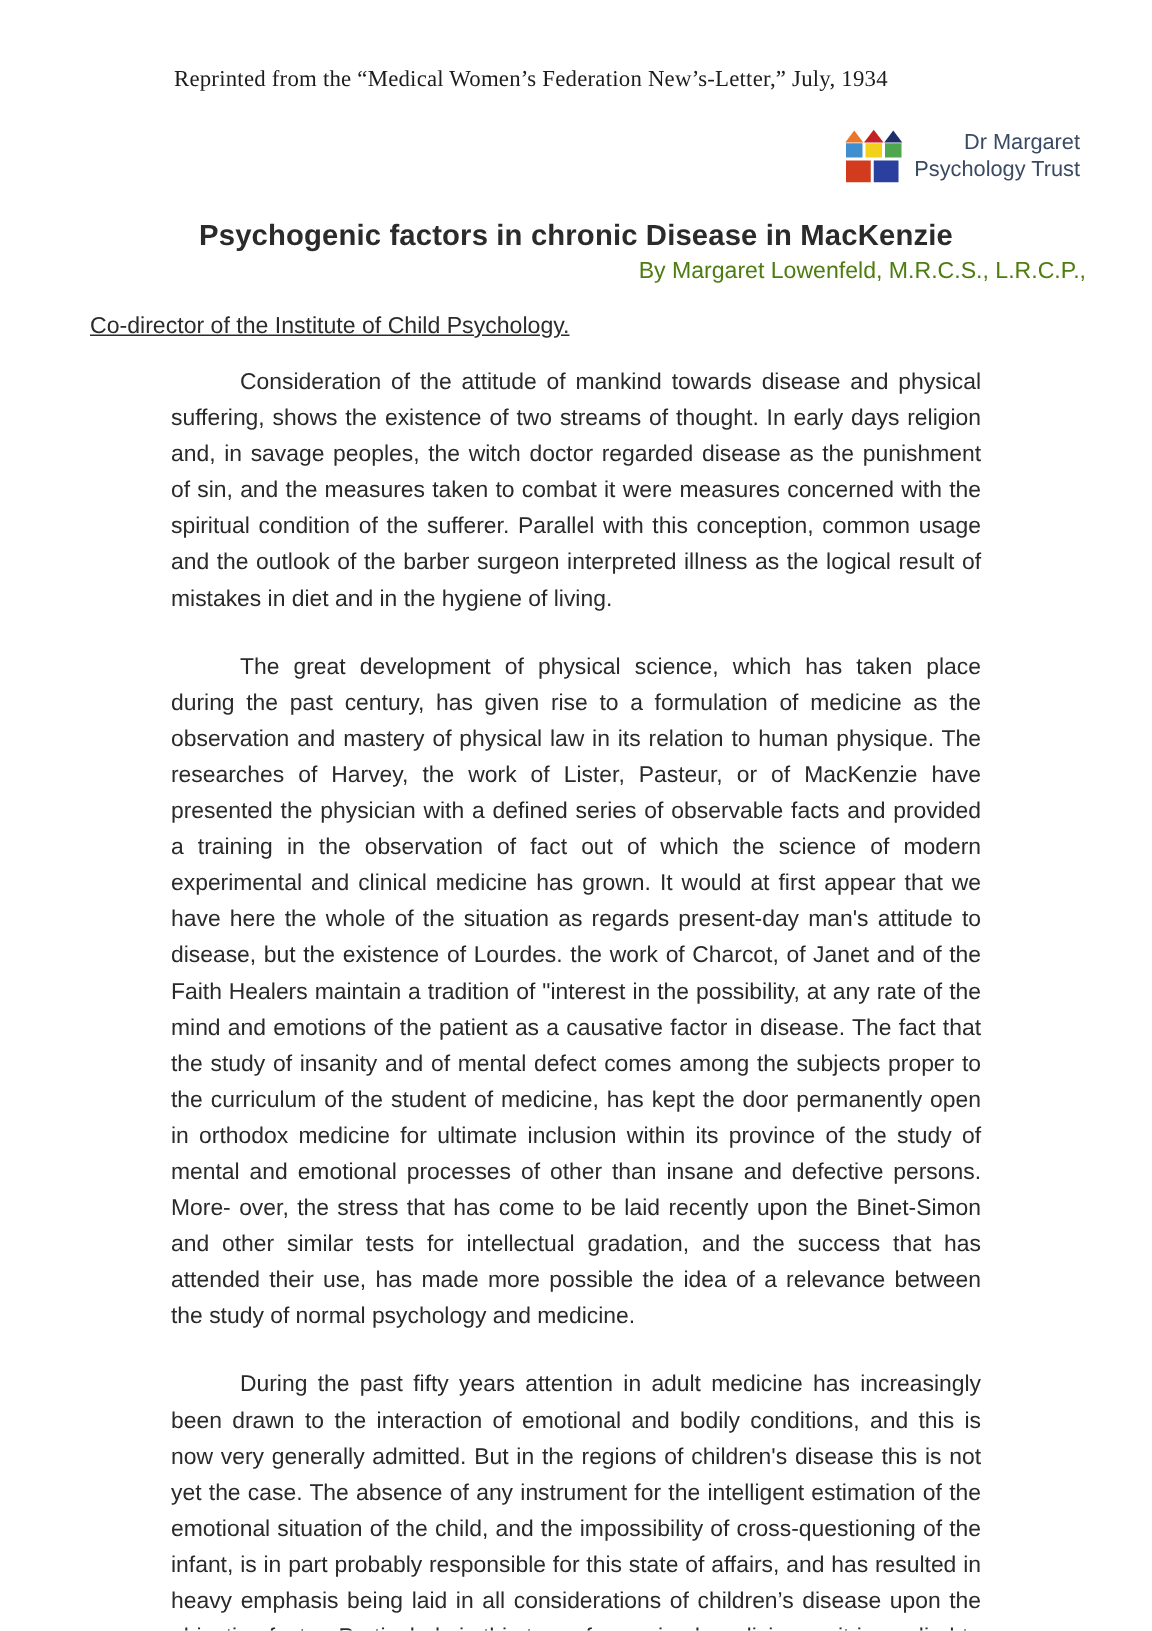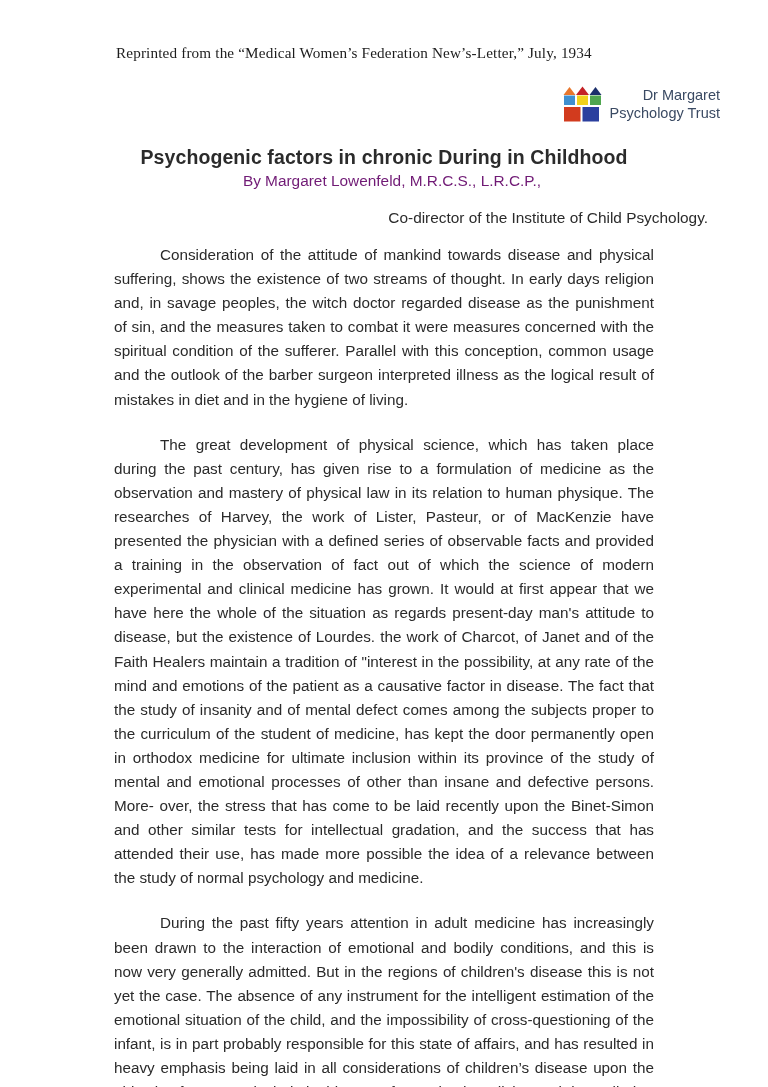--- a/index.html
+++ b/index.html
@@ -73,32 +73,33 @@
     text-align: center;
     font-size: 19.5px;
     color: #2b2b2b;
     letter-spacing: 0.1px;
   }
   .byline {
     position: absolute;
     left: 60px;
     right: 44px;
     top: 172px;
-    text-align: center;
+    text-align: right;
     font-size: 15.4px;
-    color: #701a75;
+    color: #4d7c0f;
   }
   .subline {
     position: absolute;
     left: 60px;
     right: 60px;
     top: 209px;
-    text-align: right;
+    text-align: left;
     font-size: 15.4px;
     color: #2b2b2b;
+    text-decoration: underline;
   }
 
   
   .body-text {
     position: absolute;
     left: 114px;
     top: 243px;
     width: 540px;
     font-size: 15.25px;
     line-height: 24.1px;
@@ -135,21 +136,21 @@
         <rect x="1" y="21" width="16.5" height="14.5" fill="#d23b1e"></rect>
         <rect x="19.5" y="21" width="16.5" height="14.5" fill="#2b3f9e"></rect>
       </svg>
     </span>
     <span class="logo-text">
       <span class="l1">Dr Margaret</span>
       <span class="l2">Psychology Trust</span>
     </span>
   </div>
 
-  <h1 class="doc-title">Psychogenic factors in chronic During in Childhood</h1>
+  <h1 class="doc-title">Psychogenic factors in chronic Disease in MacKenzie</h1>
 
   <div class="byline">By Margaret Lowenfeld, M.R.C.S., L.R.C.P.,</div>
 
   <div class="subline">Co-director of the Institute of Child Psychology.</div>
 
   <div class="body-text">
     <p>Consideration of the attitude of mankind towards disease and physical suffering, shows the existence of two streams of thought. In early days religion and, in savage peoples, the witch doctor regarded disease as the punishment of sin, and the measures taken to combat it were measures concerned with the spiritual condition of the sufferer. Parallel with this conception, common usage and the outlook of the barber surgeon interpreted illness as the logical result of mistakes in diet and in the hygiene of living.</p>
     <p>The great development of physical science, which has taken place during the past century, has given rise to a formulation of medicine as the observation and mastery of physical law in its relation to human physique. The researches of Harvey, the work of Lister, Pasteur, or of MacKenzie have presented the physician with a defined series of observable facts and provided a training in the observation of fact out of which the science of modern experimental and clinical medicine has grown. It would at first appear that we have here the whole of the situation as regards present-day man's attitude to disease, but the existence of Lourdes. the work of Charcot, of Janet and of the Faith Healers maintain a tradition of "interest in the possibility, at any rate of the mind and emotions of the patient as a causative factor in disease. The fact that the study of insanity and of mental defect comes among the subjects proper to the curriculum of the student of medicine, has kept the door permanently open in orthodox medicine for ultimate inclusion within its province of the study of mental and emotional processes of other than insane and defective persons. More- over, the stress that has come to be laid recently upon the Binet-Simon and other similar tests for intellectual gradation, and the success that has attended their use, has made more possible the idea of a relevance between the study of normal psychology and medicine.</p>
     <p><span>During the past fifty years attention in adult medicine has increasingly been drawn to the interaction of emotional and bodily conditions, and this is now very generally admitted. But in the regions of children's disease this is not yet the case. The absence of any instrument for the intelligent estimation of the emotional situation of the child, and the impossibility of cross-questioning of the infant, is in part probably responsible for this state of affairs, and has resulted in heavy emphasis being laid in all considerations of children’s disease upon the objective factor. Particularly is this true of organised medicine as it is applied to paediatrics, </span></p>
   </div>

